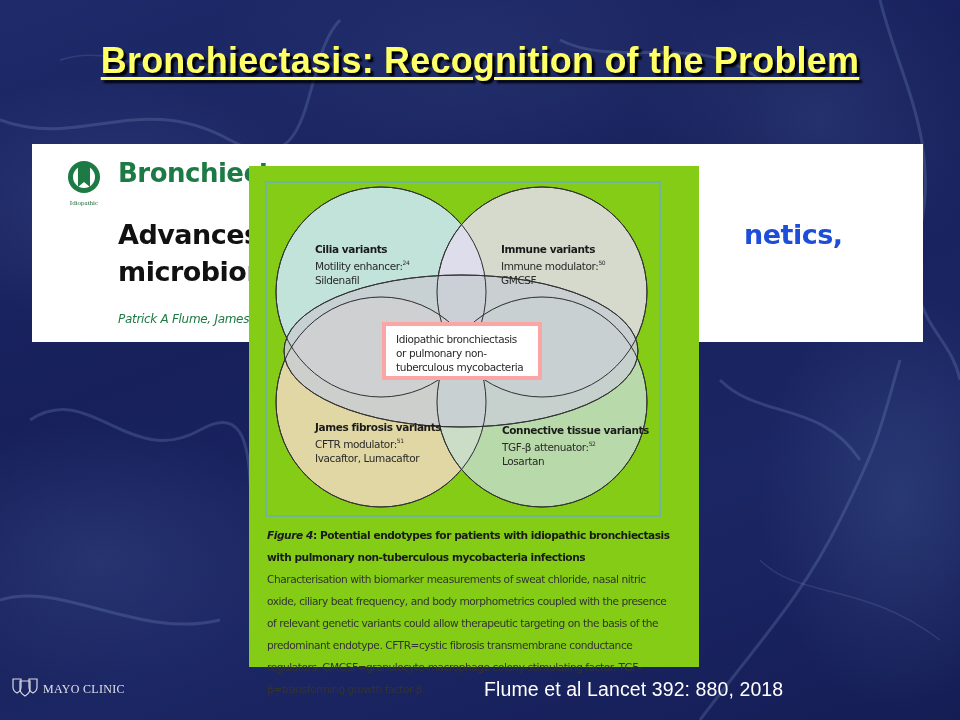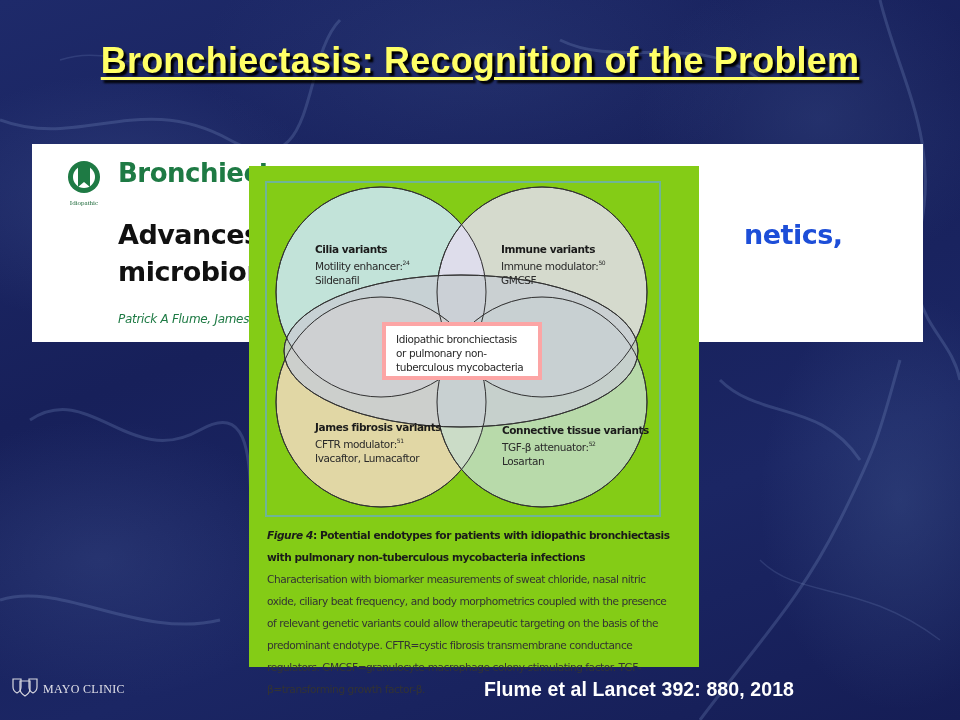--- a/index.html
+++ b/index.html
@@ -81,21 +81,21 @@
       letter-spacing: -0.45px;
     }
     .caption .cap-title { font-weight: bold; color: #1a1a1a; }
     .caption .cap-title i { font-weight: bold; }
     .logo {
       position: absolute; left: 12px; top: 677px; display: flex; align-items: flex-end;
     }
     .logo-text { font-family: "Liberation Serif", serif; font-size: 12px; color: #e0e0e8; margin-left: 5px; letter-spacing: 0.3px; }
     .citation {
       position: absolute; left: 484px; top: 678px;
-      font-family: "Liberation Sans", sans-serif; font-weight: bold; font-size: 19.5px; color: #ffffff;
+      font-family: "Liberation Sans", sans-serif; font-weight: normal; font-size: 19.5px; color: #ffffff;
       letter-spacing: 0.1px;
     }
   </style>
 </head>
 <body>
 
 <div class="bg">
   <svg width="960" height="720">
     <g stroke="rgba(120,140,190,0.28)" fill="none" stroke-width="3">
       <path d="M0 120 C 80 150, 140 90, 230 140 S 300 60, 340 20"></path>

